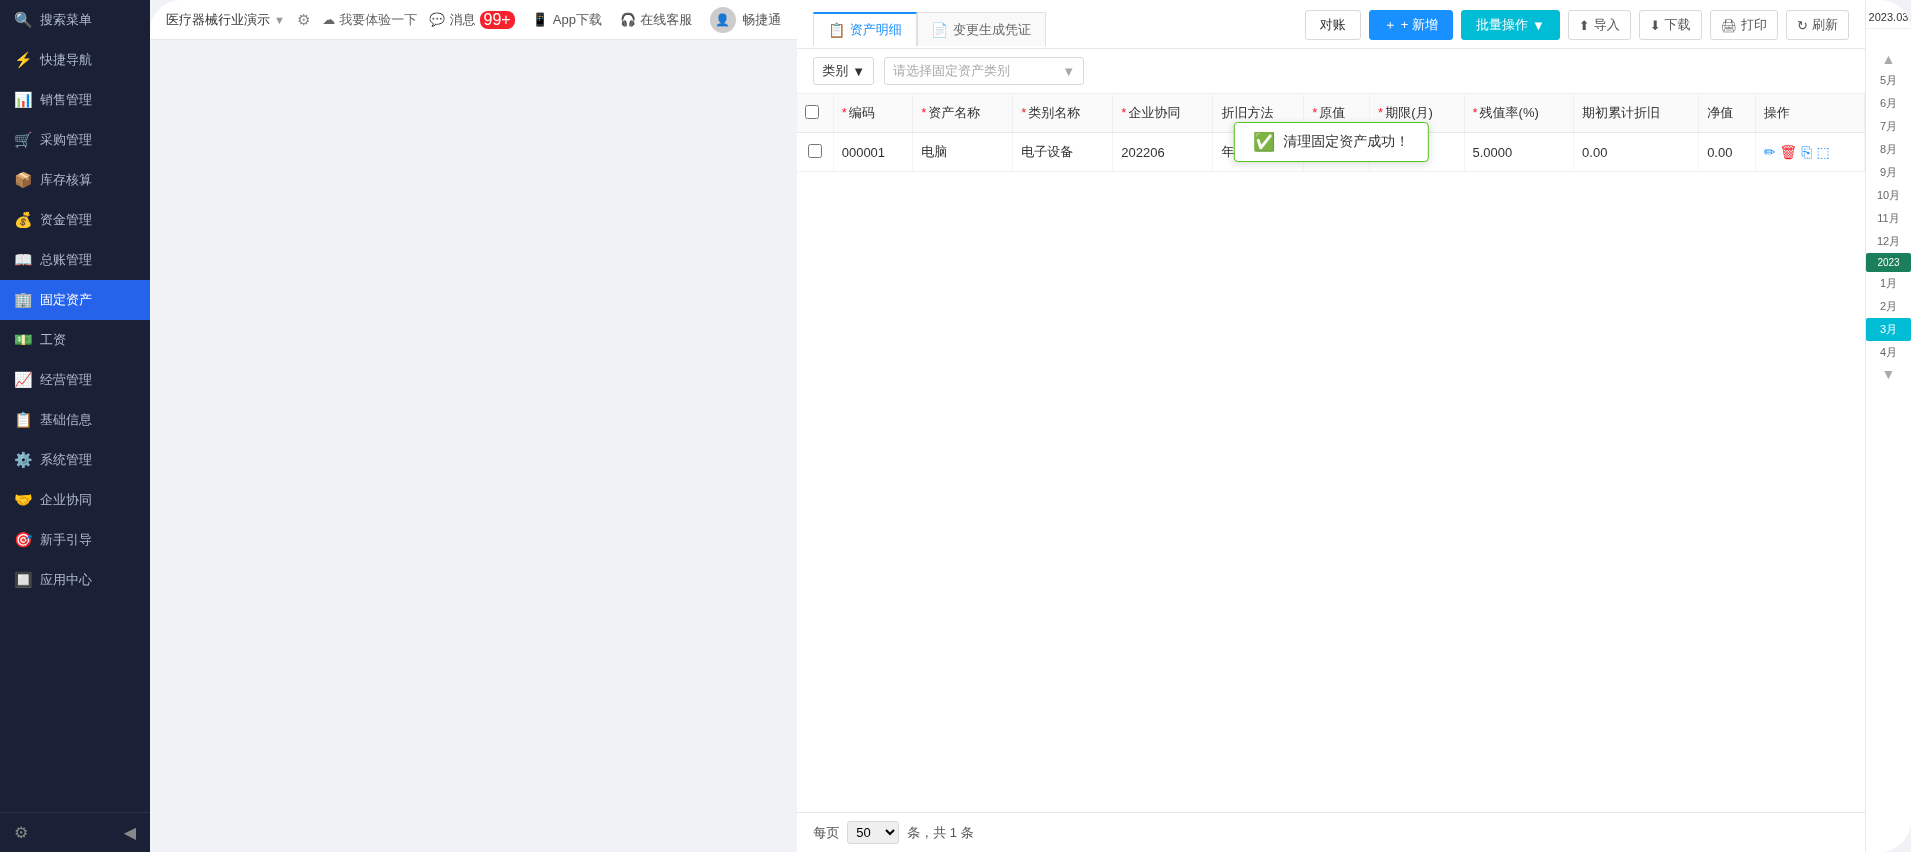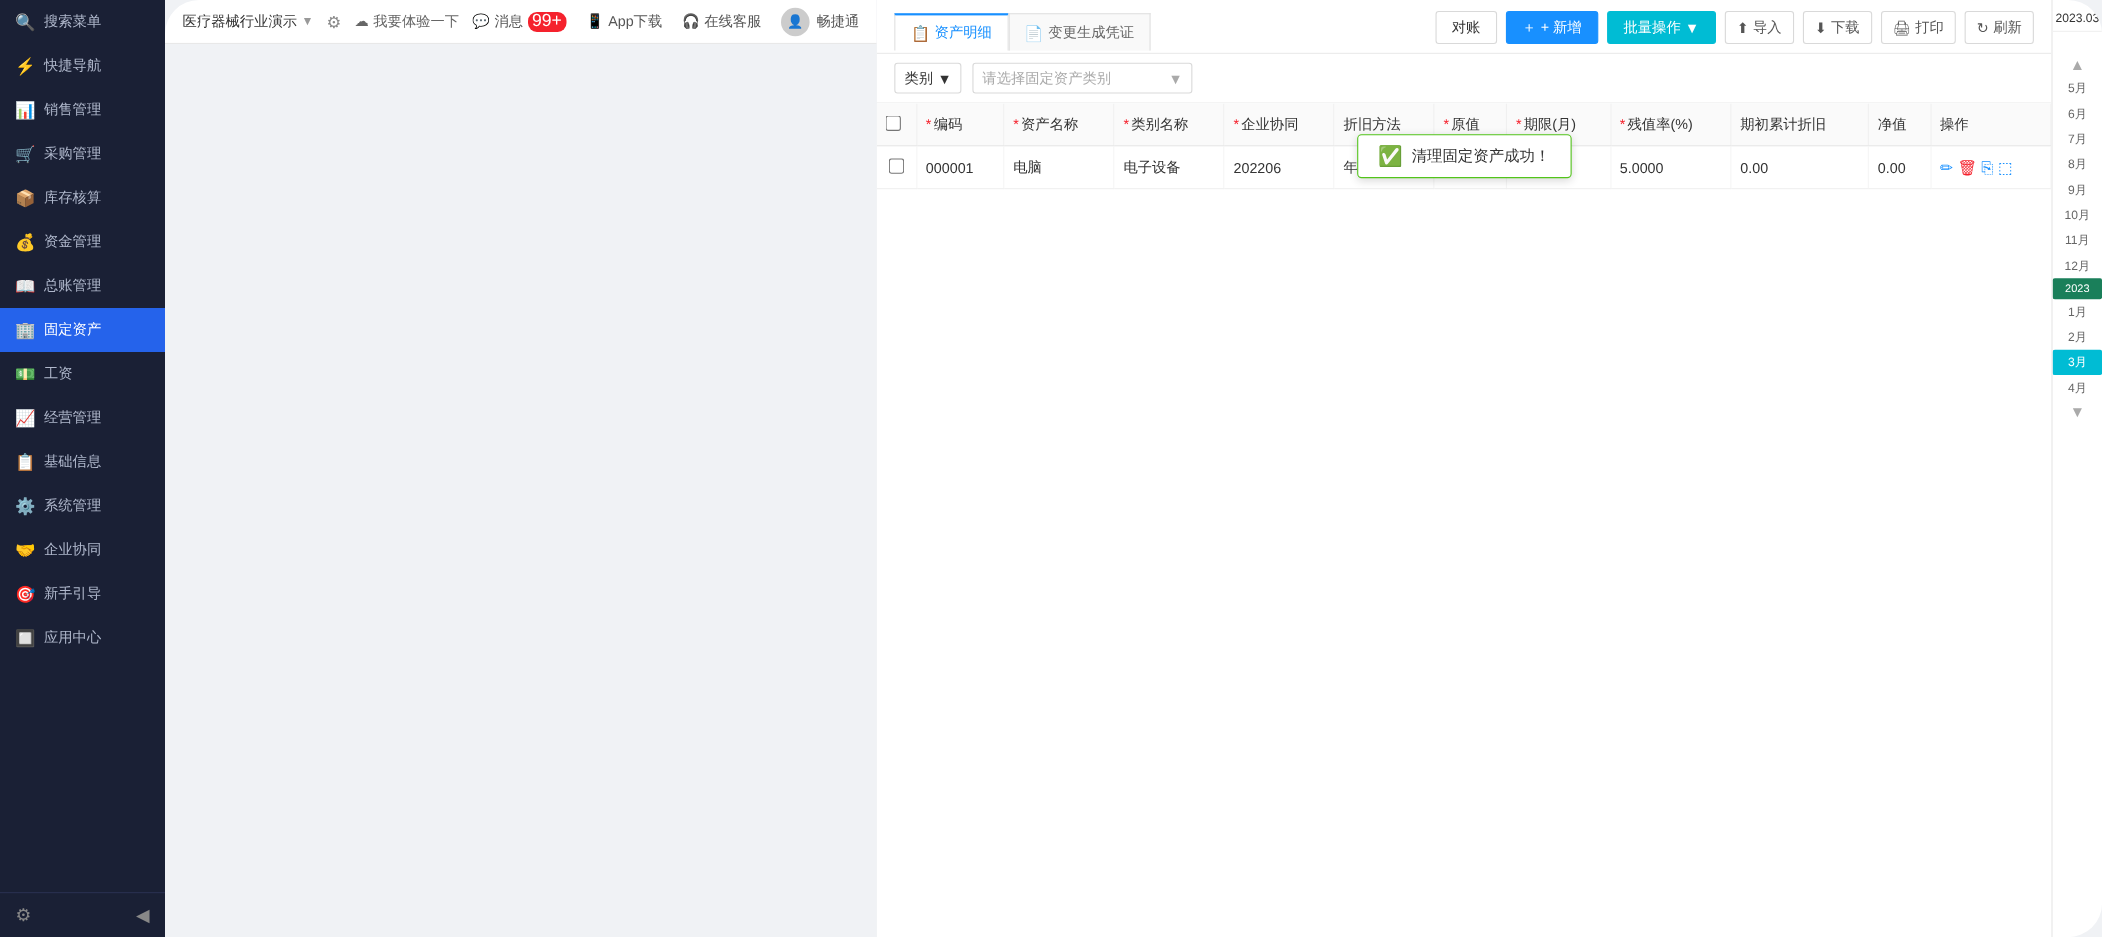--- a/index.html
+++ b/index.html
@@ -688,20 +688,28 @@
                   <span class="op-icon del">🗑</span>
                   <span class="op-icon">⎘</span>
                   <span class="op-icon">⬚</span>
                 </div>
               </td>
             </tr>
           </tbody>
         </table>
       </div>
 
+      <div class="pagination-bar">
+        <span>每页</span>
+        <select class="pagination-select">
+          <option>50</option>
+          <option>100</option>
+        </select>
+        <span>条，共 1 条</span>
+      </div>
 
     </div>
 
     <div class="right-sidebar" style="position:relative;">
       <div class="rs-header">
         <span>2023.03</span>
       </div>
       <div class="timeline-scroll-up">▲</div>
       <div class="timeline-item">5月</div>
       <div class="timeline-item">6月</div>

